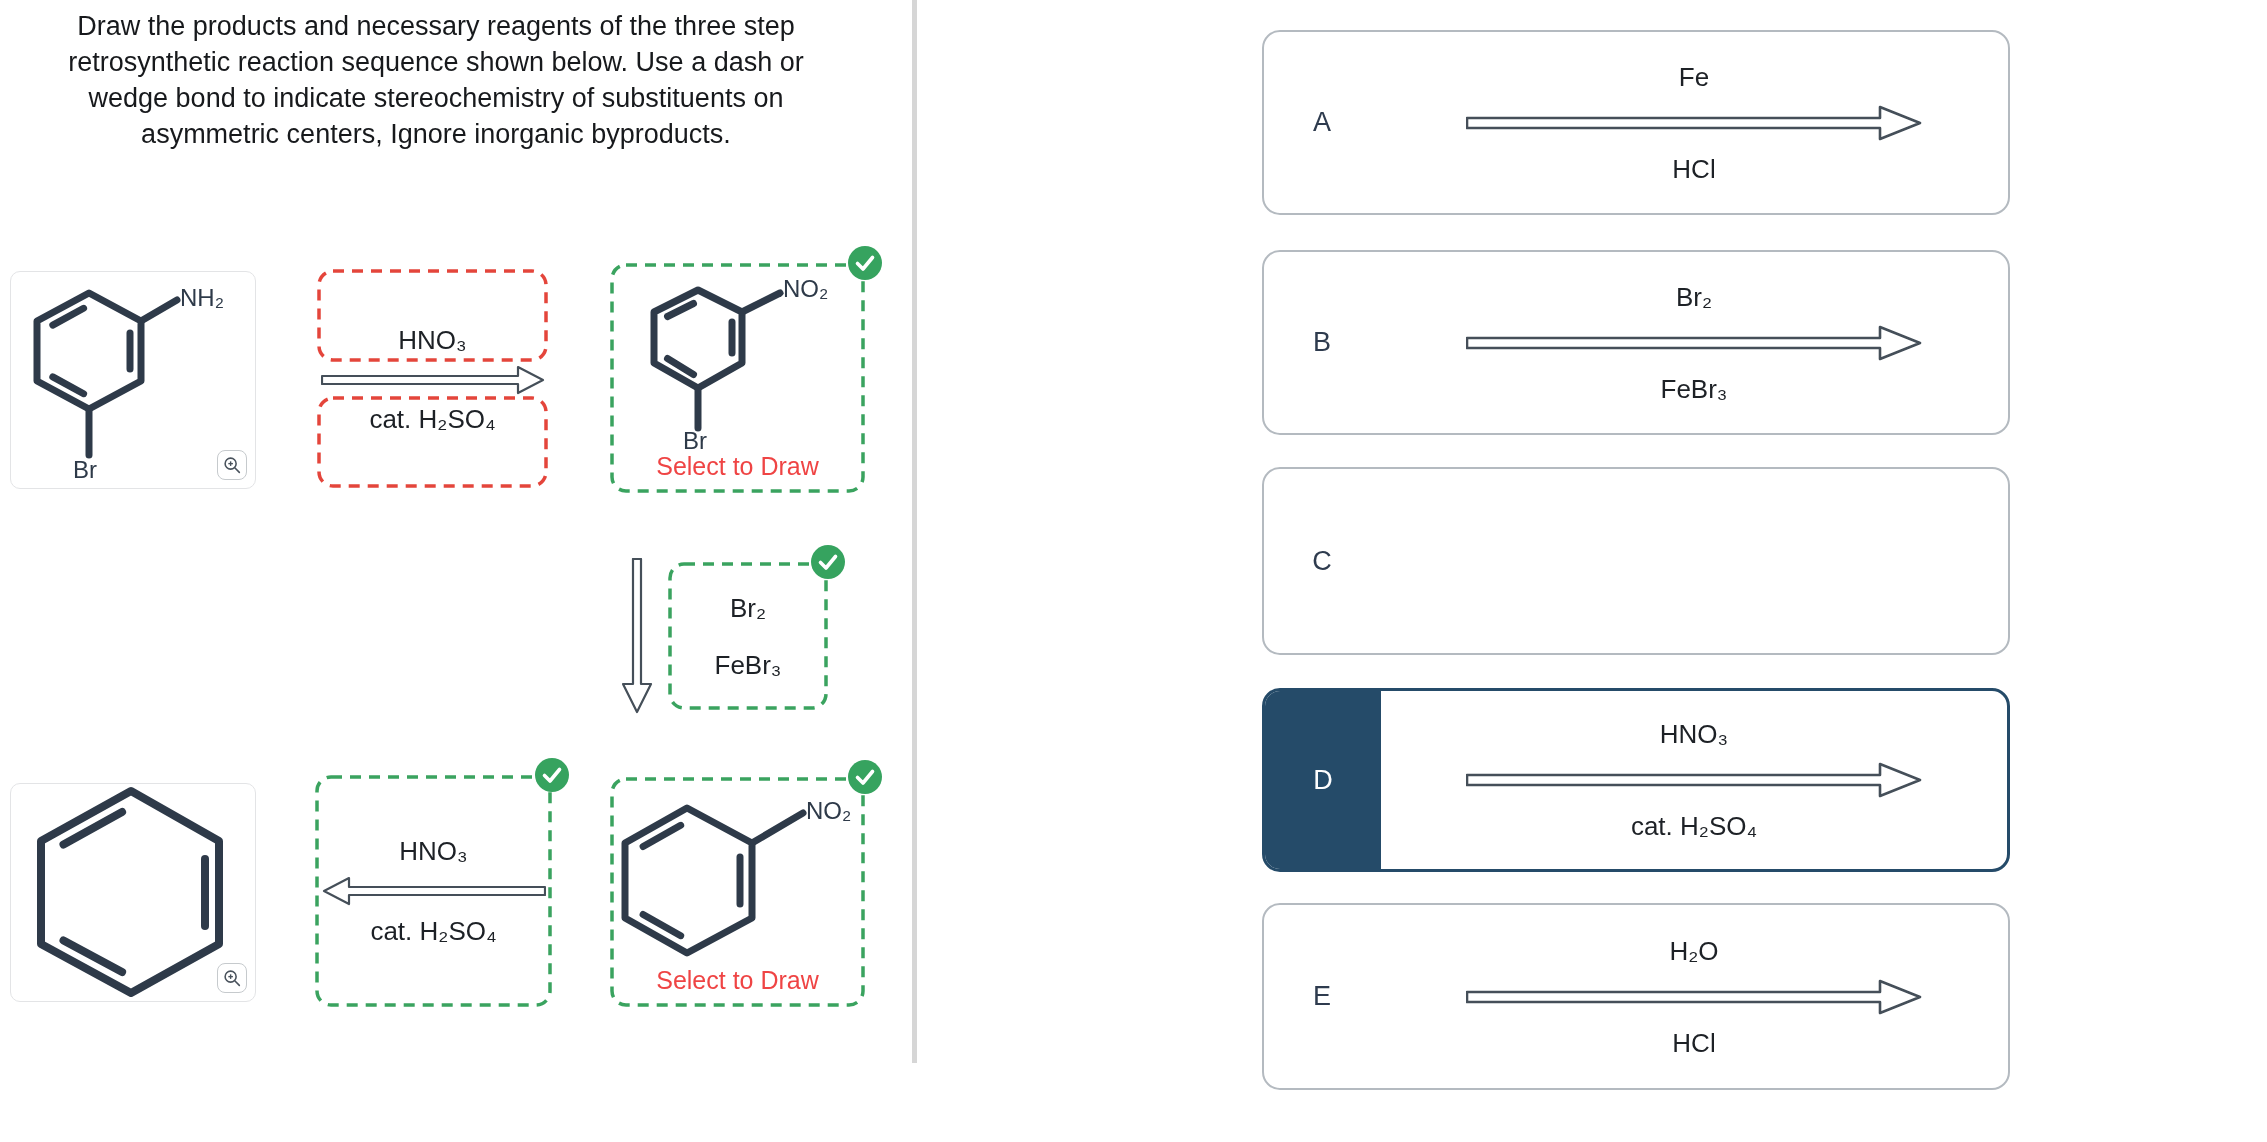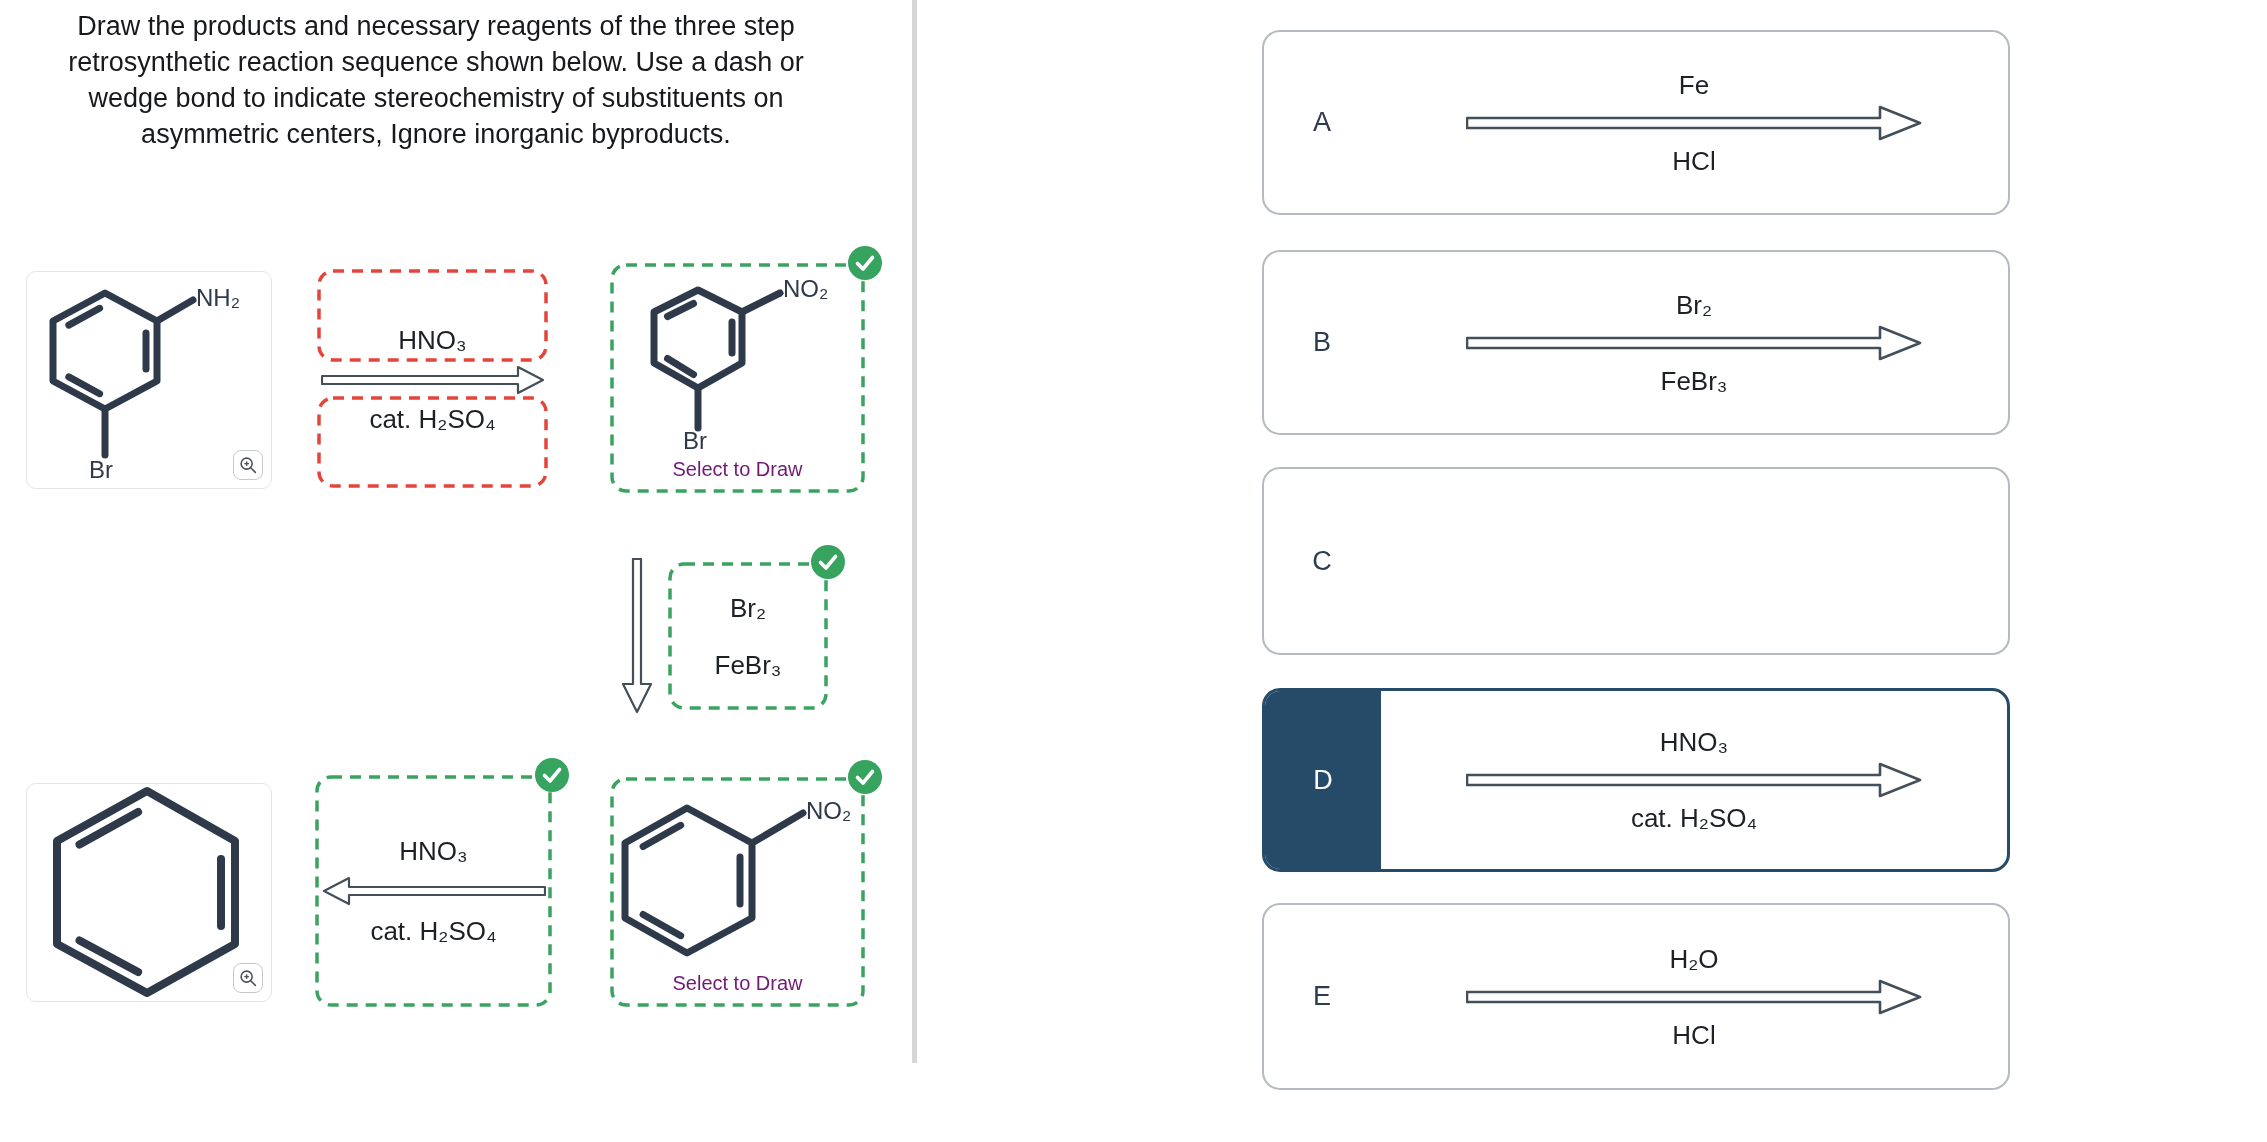--- a/index.html
+++ b/index.html
@@ -9,61 +9,61 @@
   }
   
   .problem-title {
     position:absolute; left:8px; top:8px; width:856px;
     font-size:27px; line-height:36px; text-align:center; color:#17191c;
     white-space:pre-line;
   }
   .divider { position:absolute; left:912px; top:0; width:5px; height:1063px; background:#d6d6d6; }
 
   .mol-box {
-    position:absolute; background:#fff; border:1.5px solid #e3e4e6; border-radius:10px;margin-left:16px;
+    position:absolute; background:#fff; border:1.5px solid #e3e4e6; border-radius:10px;
   }
   .zoom-btn {
     position:absolute; right:8px; bottom:8px; width:30px; height:30px;
     border:1.5px solid #c6cacd; border-radius:8px; background:#fff;
     display:flex; align-items:center; justify-content:center; padding:0; cursor:pointer;
   }
   .mol-svg { position:absolute; left:0; top:0; }
   .mol-stroke { stroke:#2e3a49; stroke-width:7; fill:none; stroke-linejoin:round; stroke-linecap:round; }
   .mol-stroke-big { stroke:#2e3a49; stroke-width:8; fill:none; stroke-linejoin:round; stroke-linecap:round; }
   .mol-label { fill:#2e3a49; font-family:"Liberation Sans",sans-serif; font-size:24px; }
 
   .dashed-box { position:absolute; }
   .dash-svg { position:absolute; left:0; top:0; }
   .dash-red { fill:none; stroke:#e4453b; stroke-width:3.5; stroke-dasharray:11 8; }
   .dash-green { fill:none; stroke:#3aa35f; stroke-width:3.5; stroke-dasharray:11 8; }
   .dashed-content { position:absolute; inset:0; display:flex; flex-direction:column; align-items:center; }
 
   .reagent-text { font-size:26px; line-height:30px; color:#1d2126; position:relative; z-index:1; }
-  .select-cta { position:absolute; left:0; right:0; bottom:12px; text-align:center; font-size:20px; color:#701a75; z-index:1; }
+  .select-cta { position:absolute; left:0; right:0; bottom:12px; text-align:center; font-size:25px; color:#ef4444; z-index:1; }
 
   .check-badge {
     position:absolute; top:-17px; right:-17px; width:34px; height:34px; border-radius:50%;
     background:#36a35f; display:flex; align-items:center; justify-content:center; z-index:3;
   }
   .arrow-shape { fill:#ffffff; stroke:#454f59; stroke-width:2.2; stroke-linejoin:round; }
   .scheme-arrow { position:absolute; }
 
   
   .opt-card {
     position:absolute; left:1262px; width:748px; box-sizing:border-box;
     background:#fff; border:2px solid #b4bac0; border-radius:18px;
     display:flex; overflow:hidden; cursor:pointer;
   }
   .opt-card.selected { border:3px solid #254b69; }
   .opt-label {
     width:116px; flex:0 0 116px; display:flex; align-items:center; justify-content:center;
     font-size:27px; color:#2e3b4e;
   }
   .opt-card.selected .opt-label { background:#254b69; color:#ffffff; }
-  .opt-body { flex:1; display:flex; flex-direction:column; align-items:center; justify-content:center; }
+  .opt-body { flex:1; display:flex; flex-direction:column; align-items:center; justify-content:center;gap:8px; }
   .opt-body .reagent-text { line-height:32px; }
   .opt-arrow { margin:2px 0; }
 </style>
 </head>
 <body>
 
 <div class="page">
 
   <div class="problem-title">Draw the products and necessary reagents of the three step
 retrosynthetic reaction sequence shown below. Use a dash or

